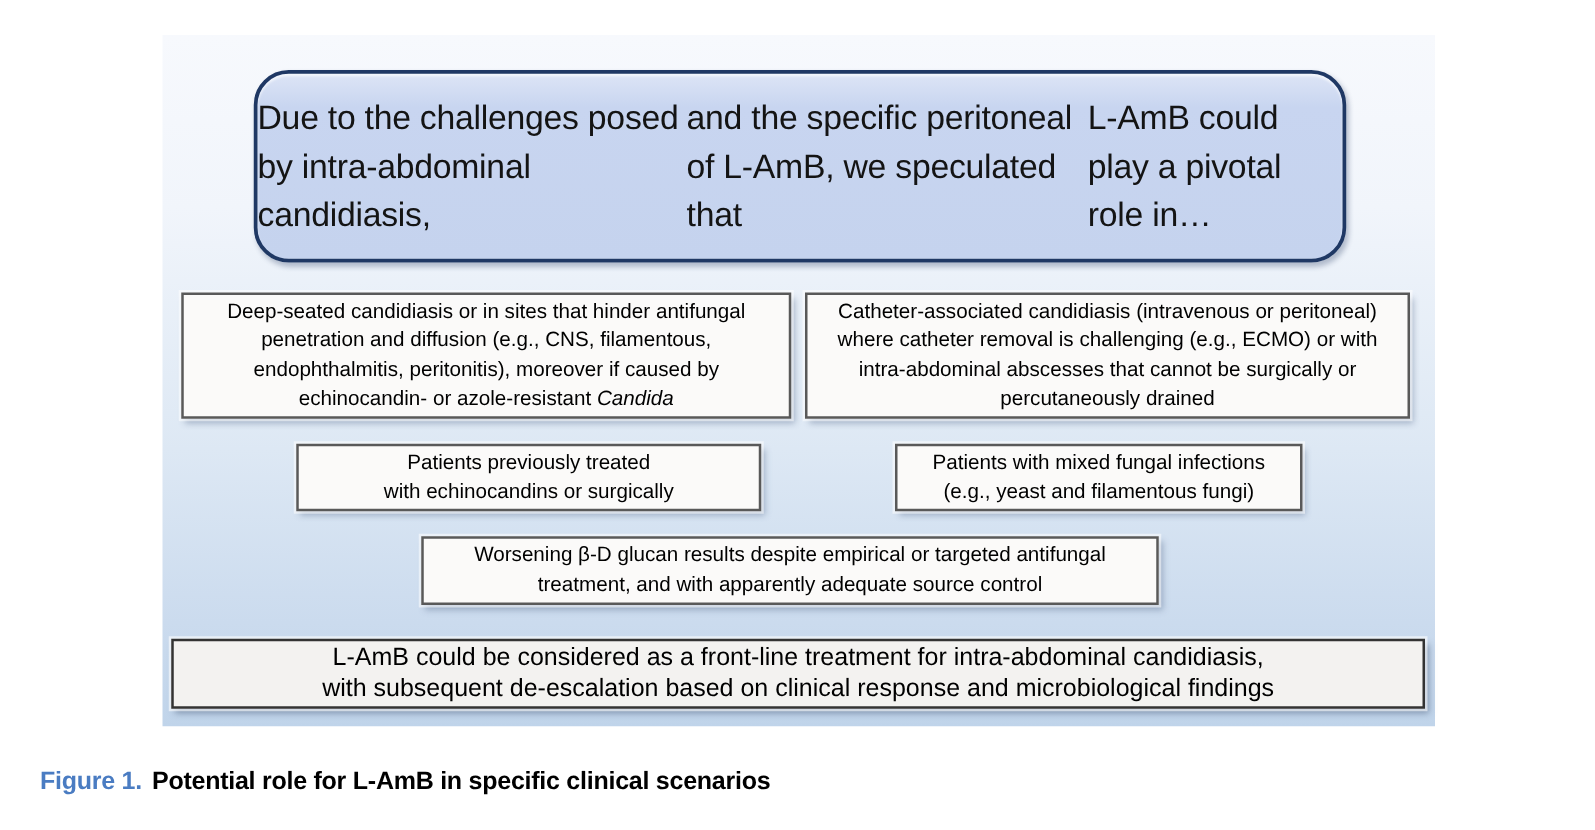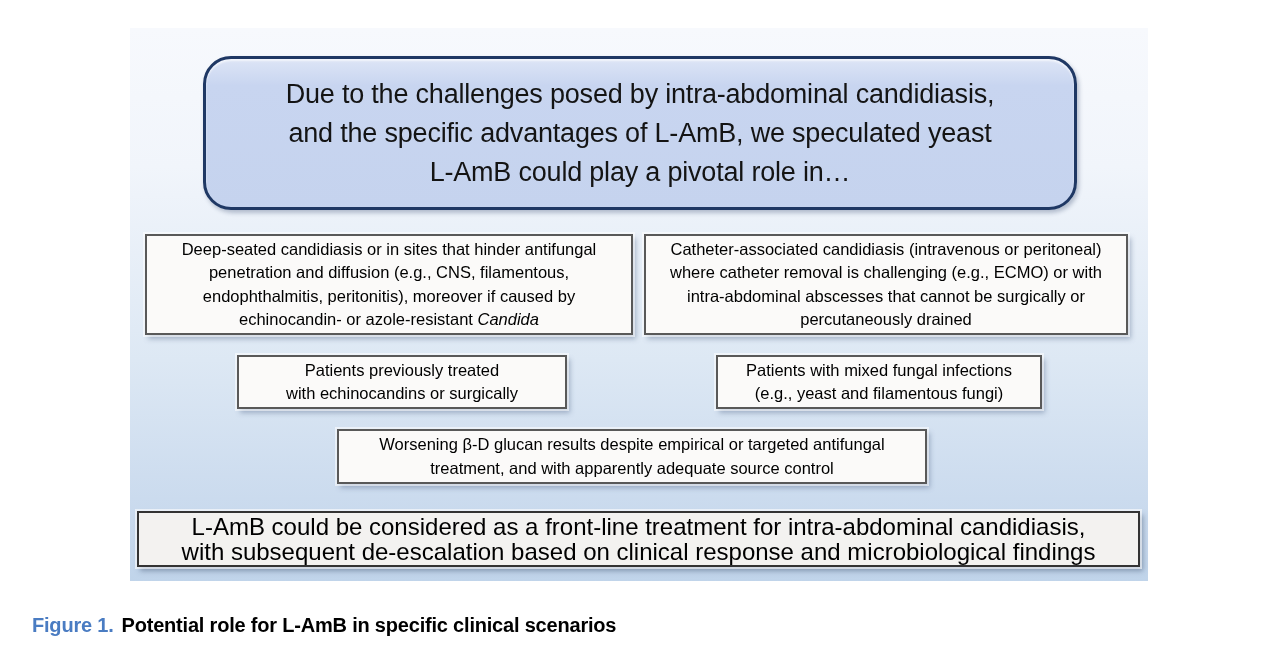--- a/index.html
+++ b/index.html
@@ -13,68 +13,68 @@
   .figure-area {
     position: absolute; left: 130px; top: 28px; width: 1018px; height: 553px;
     background: linear-gradient(180deg, #f7f9fd 0%, #f1f5fb 25%, #dde8f4 60%, #cbdbee 85%, #c0d4ea 100%);
   }
 
   .premise-box {
     position: absolute; left: 73px; top: 28px; width: 874px; height: 154px;
     background: linear-gradient(180deg, #dde5f6 0%, #c8d5f0 18%, #c5d3ee 100%);
     border: 3px solid #1f3864; border-radius: 28px;
     box-shadow: inset 0 2px 2px rgba(255,255,255,0.65), 2px 3px 4px rgba(40,60,100,0.30);
-    display: flex; flex-direction: column; justify-content: center; align-items: center;
+    display: flex; flex-direction: row; justify-content: center; align-items: center;
     text-align: left; color: #141414;
     font-size: 27px; line-height: 39px; letter-spacing: -0.2px;
   }
 
   .wbox {
     position: absolute;
     background: #fbfaf9;
     border: 2px solid #595959;
     box-shadow: 0 0 0 2px rgba(255,255,255,0.55), 3px 4px 5px rgba(90,110,145,0.45);
     display: flex; flex-direction: column; justify-content: center; align-items: center;
     text-align: center; color: #000000;
     font-size: 16.5px; line-height: 23.5px;
   }
   .wbox .line { white-space: nowrap; }
   .wbox em { font-style: italic; }
 
   .box-deep-seated   { left: 15px;  top: 206px; width: 488px; height: 101px; }
   .box-catheter      { left: 514px; top: 206px; width: 484px; height: 101px; }
-  .box-prev-treated  { left: 107px; top: 327px; width: 330px; height: 54px; }
+  .box-prev-treated  { left: 107px; top: 327px; width: 372px; height: 54px; }
   .box-mixed-fungal  { left: 586px; top: 327px; width: 326px; height: 54px; }
   .box-bdg           { left: 207px; top: 401px; width: 590px; height: 55px; }
 
   .conclusion-box {
     left: 7px; top: 483px; width: 1003px; height: 56px;
     background: #f3f2f0;
     border: 2px solid #333333;
     box-shadow: 0 0 0 2px rgba(255,255,255,0.6), 3px 4px 5px rgba(70,90,120,0.5);
-    font-size: 24px; line-height: 25px;
+    font-size: 20px; line-height: 25px;
   }
 
   .caption {
     position: absolute; left: 32px; top: 614px;
     font-size: 20px; font-weight: bold; color: #000000;
     letter-spacing: -0.2px;
   }
   .caption .fig-label { color: #4a7cc2; margin-right: 8px; }
 </style>
 </head>
 <body>
 
 <div class="canvas">
 
   <div class="figure-area">
 
     <div class="premise-box">
       <div class="line">Due to the challenges posed by intra-abdominal candidiasis,</div>
-      <div class="line">and the specific advantages of L-AmB, we speculated yeast</div>
+      <div class="line">and the specific peritoneal of L-AmB, we speculated that</div>
       <div class="line">L-AmB could play a pivotal role in…</div>
     </div>
 
     <div class="wbox box-deep-seated">
       <div class="line">Deep-seated candidiasis or in sites that hinder antifungal</div>
       <div class="line">penetration and diffusion (e.g., CNS, filamentous,</div>
       <div class="line">endophthalmitis, peritonitis), moreover if  caused by</div>
       <div class="line"><span>echinocandin- or azole-resistant</span> <em>Candida</em></div>
     </div>
 

